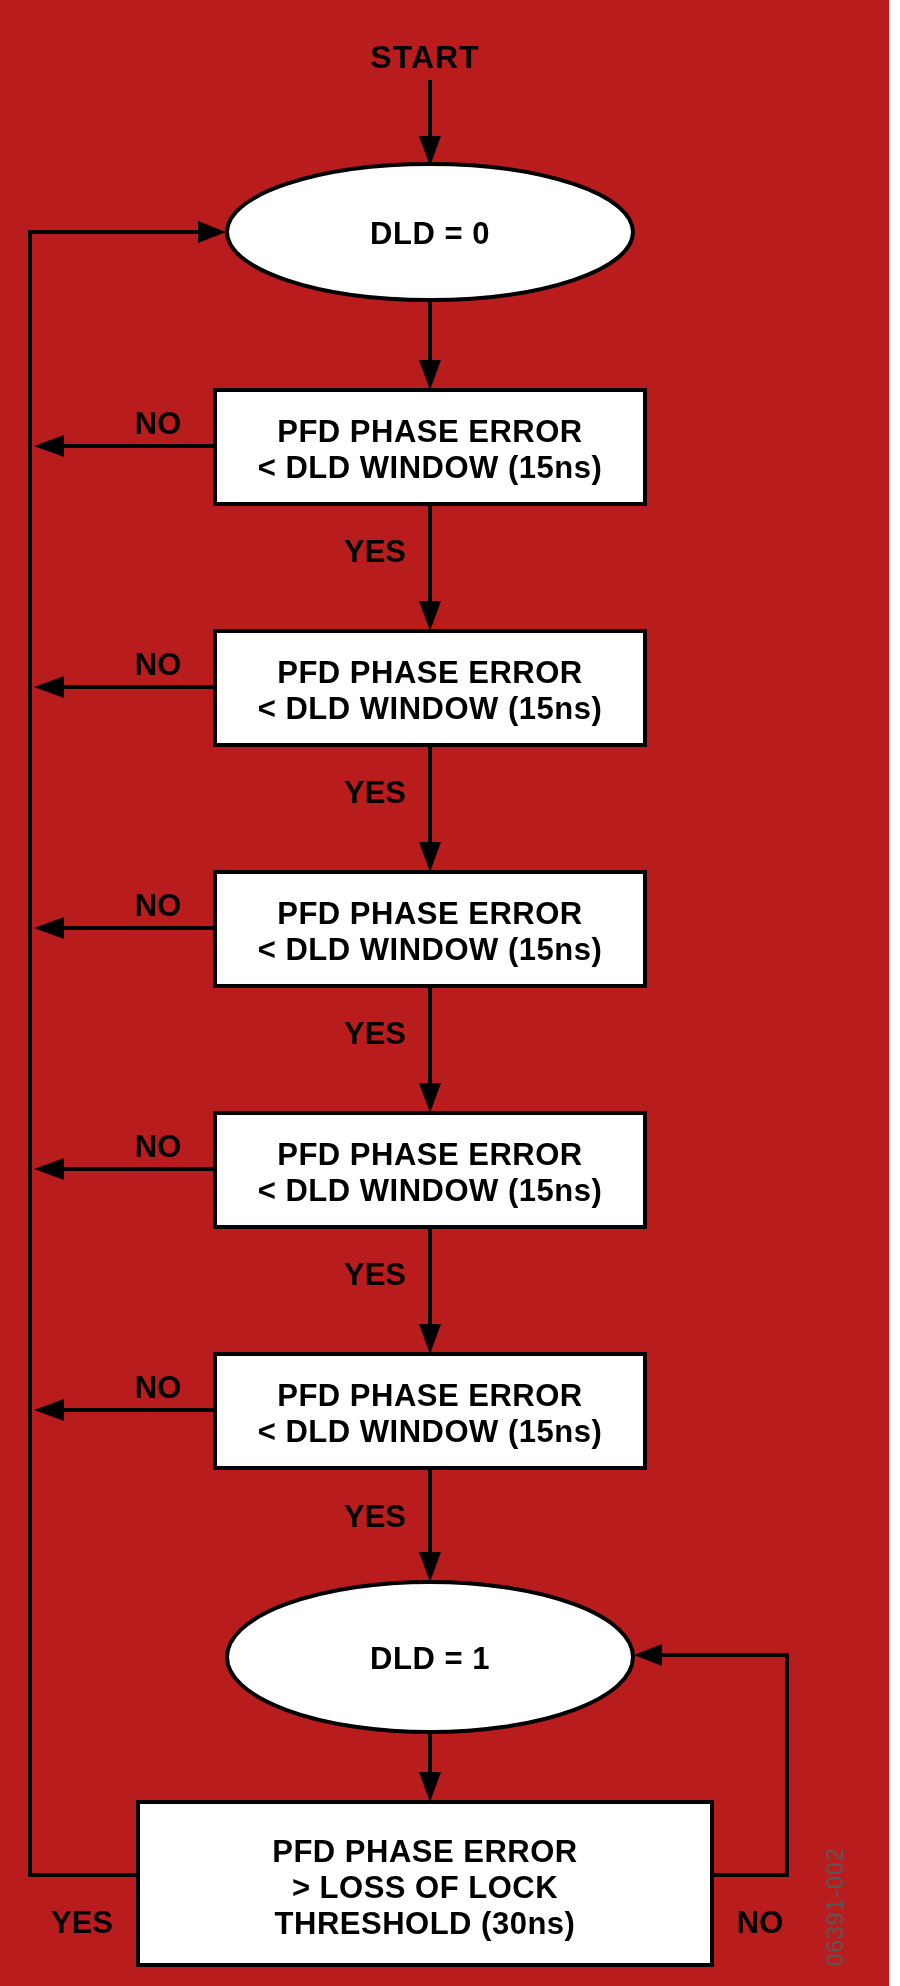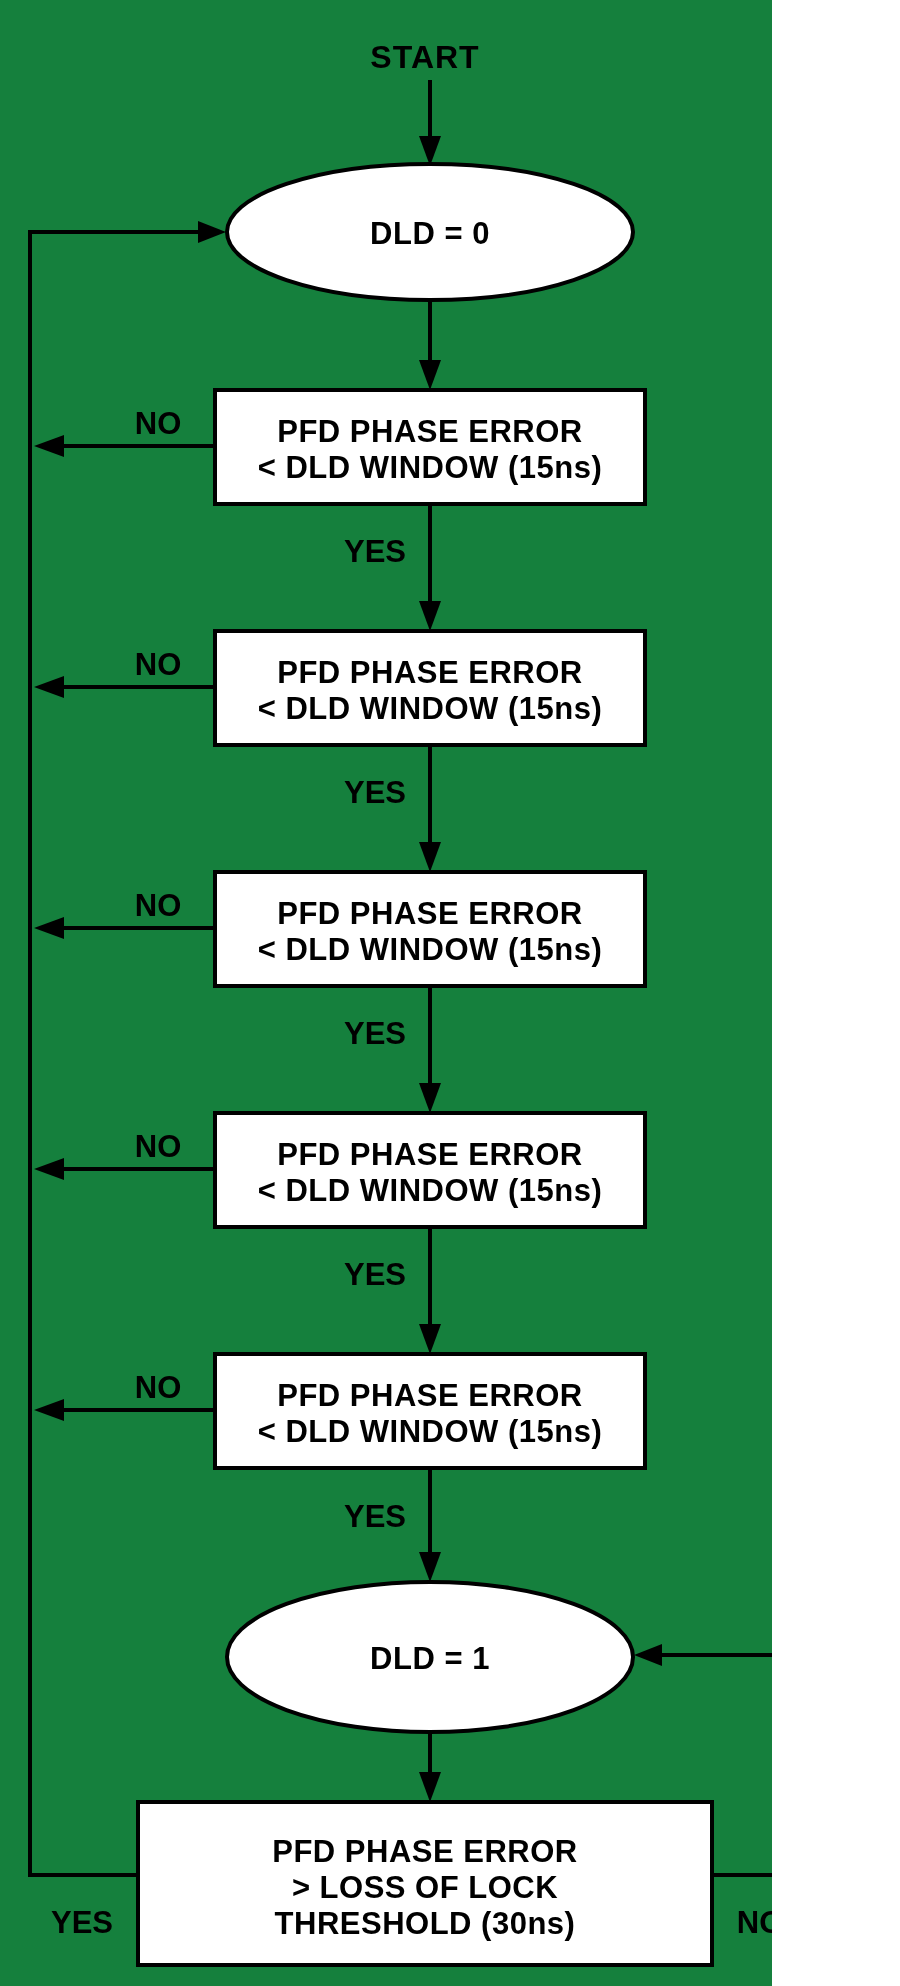--- a/index.html
+++ b/index.html
@@ -2,23 +2,23 @@
 <html><head>
 <meta charset="utf-8">
 <style>
   html, body {
     margin: 0;
     padding: 0;
     background: #ffffff;
   }
   .canvas {
     position: relative;
-    width: 772px;
+    width: 889px;
     height: 1986px;
-    background: #15803d;
+    background: #b91c1c;
     overflow: hidden;
     text-align: right;
   }
   svg text {
     font-family: "Liberation Sans", "DejaVu Sans", sans-serif;
     font-weight: 700;
     fill: #000000;
   }
   svg .node-label   { font-size: 31px; letter-spacing: 0.5px; }
   svg .start-label  { font-size: 32px; letter-spacing: 1px; }

